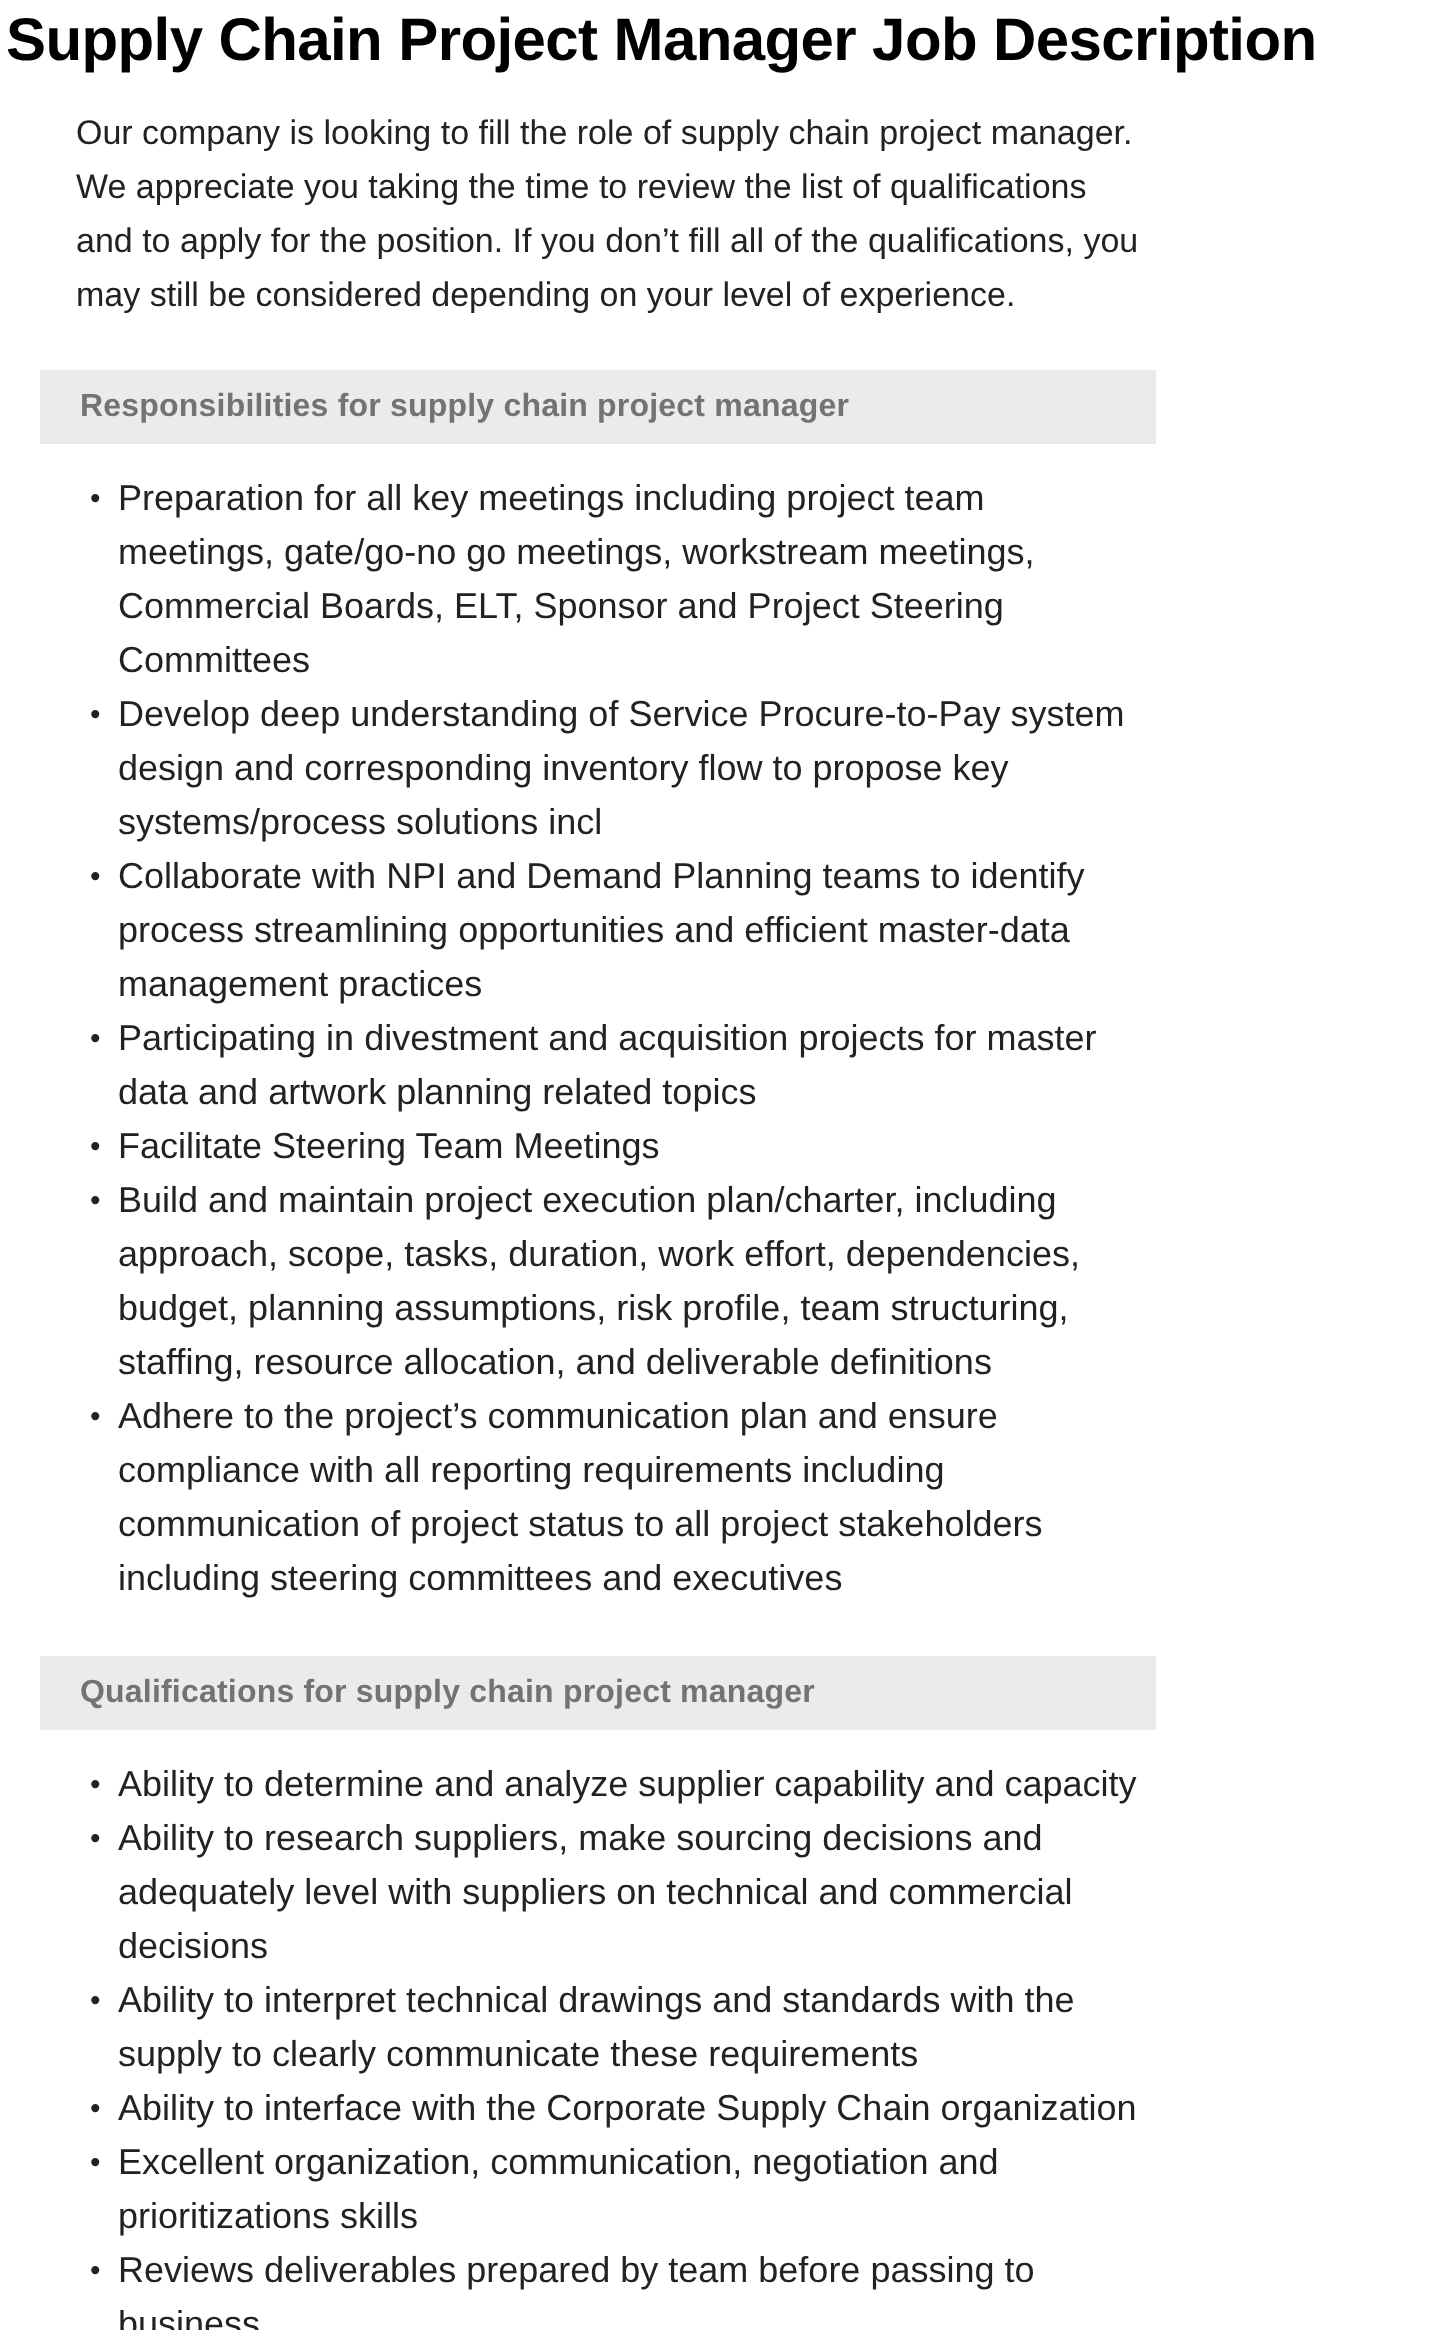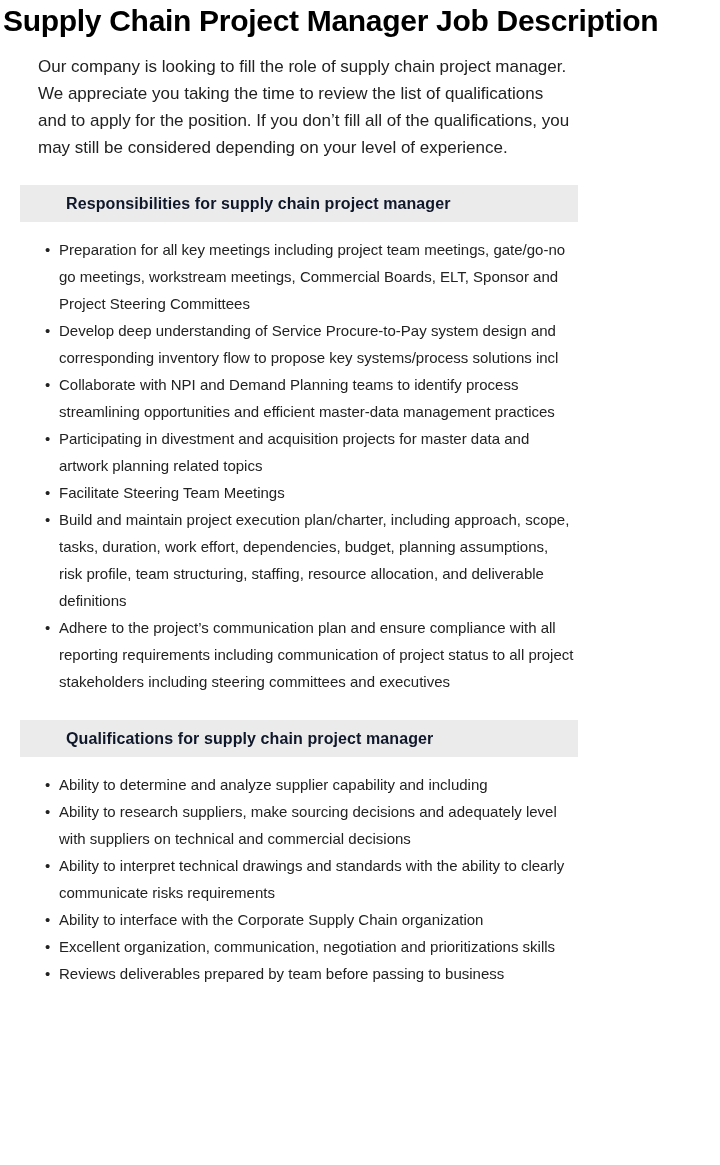--- a/index.html
+++ b/index.html
@@ -44,34 +44,33 @@
     background: #ebebeb;
     height: 37px;
     display: flex;
     align-items: center;
     padding-left: 20px;
     box-sizing: border-box;
   }
   .section-header-text {
     font-size: 16px;
     font-weight: bold;
-    color: #0f172a;
+    color: #737373;
     letter-spacing: 0.1px;
-    margin-left: 26px;
   }
   ul.bullet-list {
     list-style: none;
     margin: 14px 0 0 0;
     padding: 0 25px 0 0;
   }
   ul.bullet-list > li {
     position: relative;
     margin: 0 0 0 59px;
     padding: 0;
-    font-size: 15px;
+    font-size: 18px;
     line-height: 27px;
     color: #222222;
   }
   ul.bullet-list > li::before {
     content: "\2022";
     position: absolute;
     left: -14px;
     top: 0;
     font-size: 15px;
     line-height: 27px;
@@ -102,22 +101,22 @@
       <li>Build and maintain project execution plan/charter, including approach, scope, tasks, duration, work effort, dependencies, budget, planning assumptions, risk profile, team structuring, staffing, resource allocation, and deliverable definitions</li>
       <li>Adhere to the project’s communication plan and ensure compliance with all reporting requirements including communication of project status to all project stakeholders including steering committees and executives</li>
     </ul>
   </div>
 
   <div class="section section-qualifications">
     <div class="section-header">
       <span class="section-header-text">Qualifications for supply chain project manager</span>
     </div>
     <ul class="bullet-list">
-      <li>Ability to determine and analyze supplier capability and including</li>
+      <li>Ability to determine and analyze supplier capability and capacity</li>
       <li>Ability to research suppliers, make sourcing decisions and adequately level with suppliers on technical and commercial decisions</li>
-      <li>Ability to interpret technical drawings and standards with the ability to clearly communicate risks requirements</li>
+      <li>Ability to interpret technical drawings and standards with the supply to clearly communicate these requirements</li>
       <li>Ability to interface with the Corporate Supply Chain organization</li>
       <li>Excellent organization, communication, negotiation and prioritizations skills</li>
       <li>Reviews deliverables prepared by team before passing to business</li>
     </ul>
   </div>
 
 </div>
 
 </body></html>

